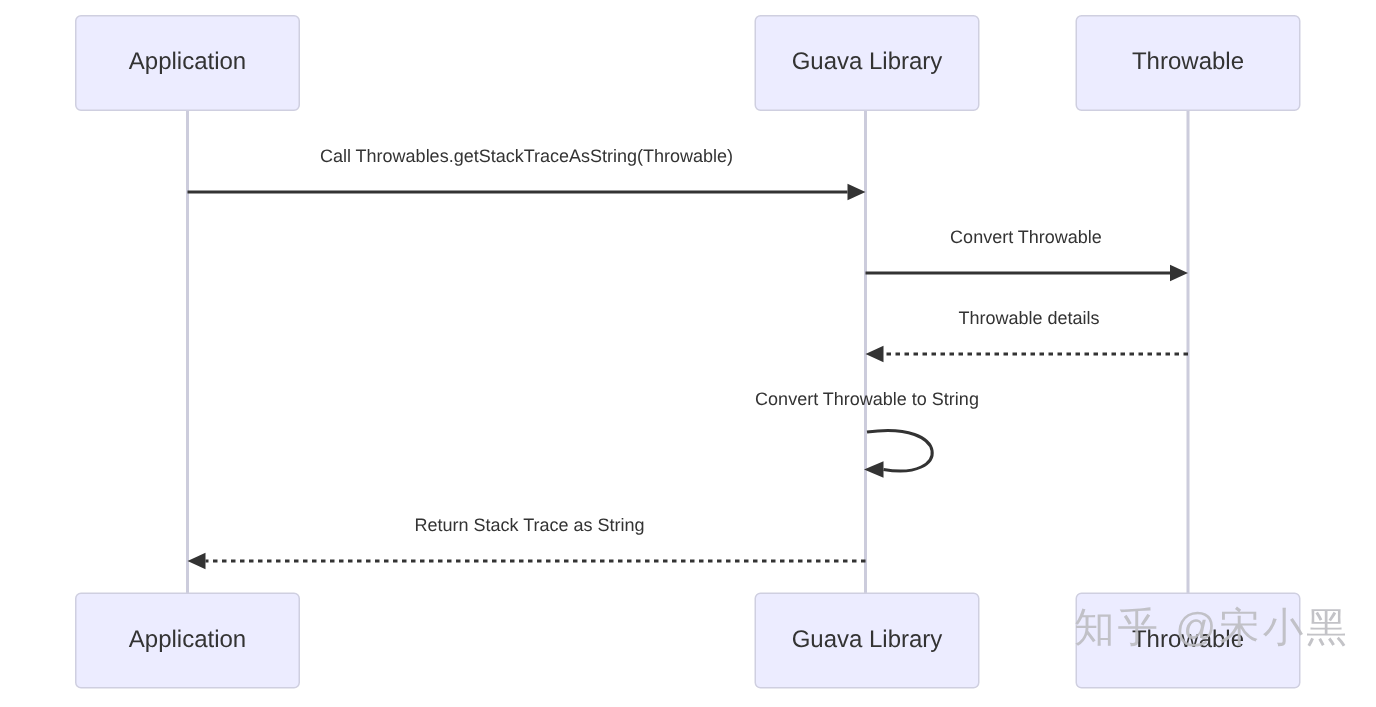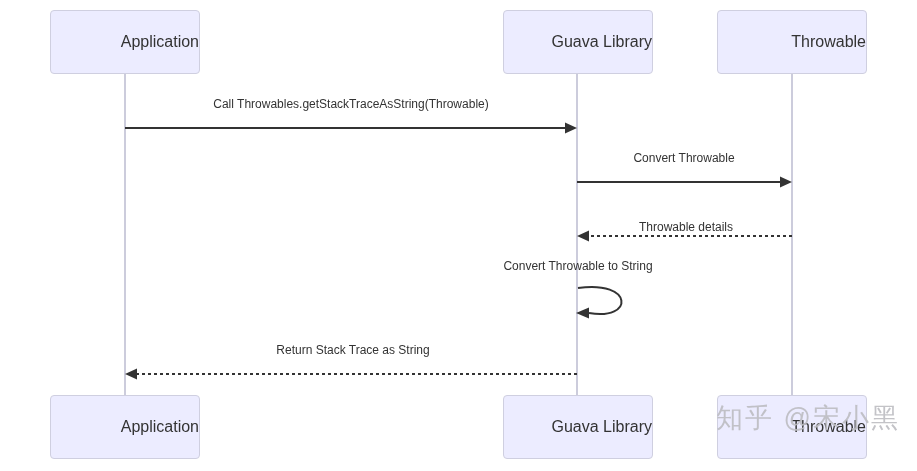--- a/index.html
+++ b/index.html
@@ -41,21 +41,21 @@
   }
   .actor {
     position: absolute;
     width: 150px;
     height: 64px;
     background: var(--actor-fill, #ECECFF);
     border: 1px solid var(--actor-border, #CFCFE0);
     border-radius: 4px;
     display: flex;
     align-items: center;
-    justify-content: flex-end;
+    justify-content: center;
     font-size: 16px;
     box-sizing: border-box;
   }
   .actor.top { top: 10px; }
   .actor.bottom { top: 395px; }
   .actor-label {
     color: var(--text, #333333);
     white-space: nowrap;
   }
   .msg {
@@ -112,21 +112,21 @@
   </div>
   <div class="actor top" style="left:503px">
     <span class="actor-label">Guava Library</span>
   </div>
   <div class="actor top" style="left:717px">
     <span class="actor-label">Throwable</span>
   </div>
 
   <div class="msg" style="left:351px; top:95px">Call Throwables.getStackTraceAsString(Throwable)</div>
   <div class="msg" style="left:684px; top:149px">Convert Throwable</div>
-  <div class="msg" style="left:686px; top:218px">Throwable details</div>
+  <div class="msg" style="left:686px; top:203px">Throwable details</div>
   <div class="msg" style="left:353px; top:341px">Return Stack Trace as String</div>
   <div class="msg" style="left:578px; top:257px">Convert Throwable to String</div>
 
   <div class="actor bottom" style="left:50px">
     <span class="actor-label">Application</span>
   </div>
   <div class="actor bottom" style="left:503px">
     <span class="actor-label">Guava Library</span>
   </div>
   <div class="actor bottom" style="left:717px">

